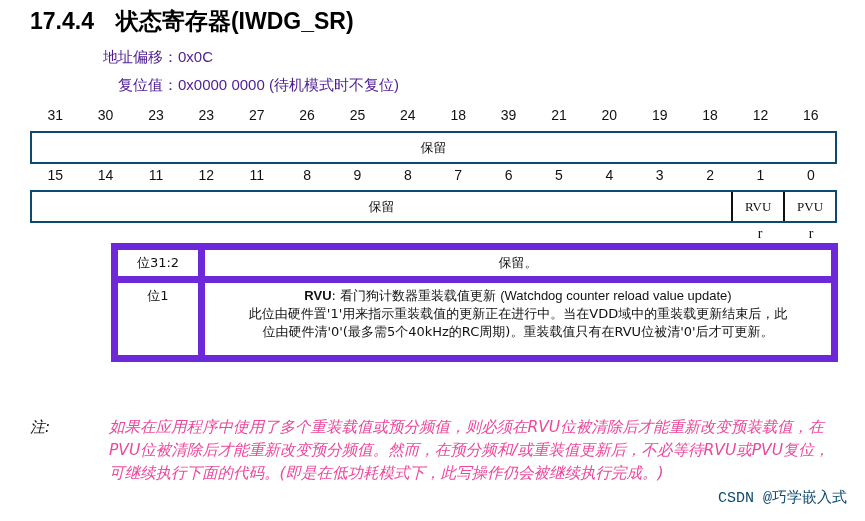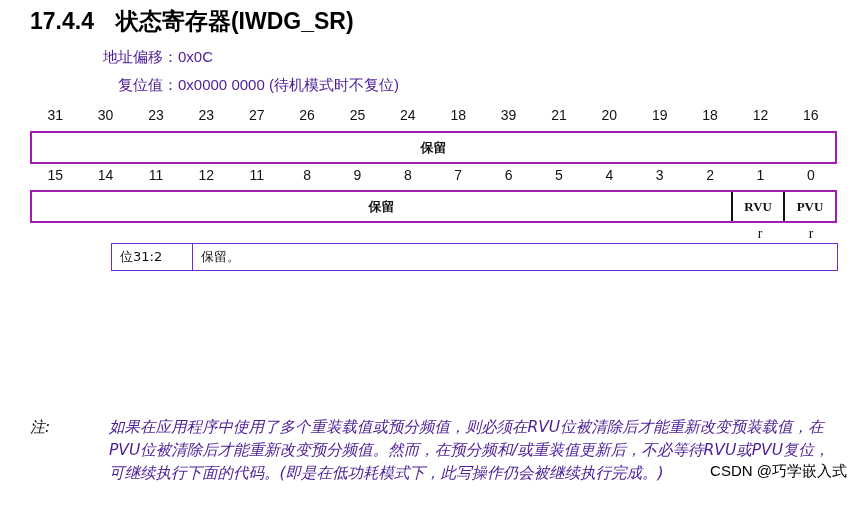--- a/index.html
+++ b/index.html
@@ -4,32 +4,32 @@
 <style>
   html, body { margin: 0; padding: 0; background: #ffffff; }
   body { width: 865px; height: 521px; position: relative; overflow: hidden; color: #111; font-family: "DejaVu Sans", sans-serif; }
   .abs { position: absolute; }
   .title { left: 30px; top: 6px; font-family: Liberation Sans, sans-serif; font-weight: bold; font-size: 23px; color: #000000; white-space: nowrap; }
   .title .num { margin-right: 22px; }
   .meta { left: 103px; font-size: 15px; white-space: nowrap; color: #4c1d95; }
   .meta .v { font-family: "Liberation Sans", sans-serif; }
   .bitnums { left: 30px; width: 806px; height: 18px; display: flex; font-family: Liberation Sans, sans-serif; font-size: 14px; color: #111; }
   .bitnums span { flex: 1; text-align: center; }
-  .regbox { left: 30px; width: 803px; height: 29px; border: 2px solid #a21caf; display: flex; font-weight: bold; }
+  .regbox { left: 30px; width: 803px; height: 29px; border: 2px solid #0c4a6e; display: flex; }
   .regbox .field { display: flex; align-items: center; justify-content: center; font-family: "DejaVu Serif", serif; font-size: 13px; }
   .regbox .field + .field { border-left: 2px solid #111; }
   .access { font-family: "Liberation Serif", serif; font-size: 14px; width: 50px; text-align: center; }
   table.desc { position: absolute; left: 111px; top: 243px; width: 727px; border-collapse: collapse; font-size: 13px; }
-  table.desc td { border: 1px solid #6d28d9; vertical-align: top; padding: 4px 8px 4px 8px; line-height: 18px; }
+  table.desc td { border: 7px solid #6d28d9; vertical-align: top; padding: 4px 8px 4px 8px; line-height: 18px; text-align: center; }
   table.desc td.bitcol { width: 64px; font-family: "DejaVu Sans", sans-serif; }
   table.desc .en { font-family: "Liberation Sans", sans-serif; }
   table.desc b { font-family: "Liberation Sans", sans-serif; }
   .note-label { left: 30px; top: 418px; font-style: italic; font-size: 15px; }
-  .note-body { left: 109px; top: 416px; width: 725px; font-style: italic; font-size: 15.5px; line-height: 23px; color: #4c1d95; }
-  .watermark { right: 18px; top: 462px; font-size: 15px; color: #000000; font-family: Liberation Sans, sans-serif; white-space: nowrap; }
+  .note-body { left: 109px; top: 416px; width: 725px; font-style: italic; font-size: 15.5px; line-height: 23px; color: #ec4899; }
+  .watermark { right: 18px; top: 488px; font-size: 15px; color: #0c4a6e; font-family: Liberation Mono, monospace; white-space: nowrap; }
 </style>
 </head>
 <body>
 
 <div class="abs title">
   <span class="num">17.4.4</span><span>状态寄存器(IWDG_SR)</span>
 </div>
 
 <div class="abs meta" style="top:48px;">
   <span>地址偏移：</span><span class="v">0x0C</span>
@@ -88,19 +88,27 @@
 
 <div class="abs access" style="left:735px; top:226px;">r</div>
 <div class="abs access" style="left:786px; top:226px;">r</div>
 
 <table class="desc">
   <tbody>
       <tr>
     <td class="bitcol">位31:2</td>
     <td><span>保留。</span></td>
   </tr>
+  <tr>
+    <td class="bitcol" style="height:64px;">位1</td>
+    <td>
+      <div><b>RVU</b><span>: 看门狗计数器重装载值更新 </span><span class="en">(Watchdog counter reload value update)</span></div>
+      <div>此位由硬件置'1'用来指示重装载值的更新正在进行中。当在VDD域中的重装载更新结束后，此</div>
+      <div>位由硬件清'0'(最多需5个40kHz的RC周期)。重装载值只有在RVU位被清'0'后才可更新。</div>
+    </td>
+  </tr>
 </tbody>
   </table>
 
 <div class="abs note-label">注:</div>
 <div class="abs note-body">如果在应用程序中使用了多个重装载值或预分频值，则必须在RVU位被清除后才能重新改变预装载值，在PVU位被清除后才能重新改变预分频值。然而，在预分频和/或重装值更新后，不必等待RVU或PVU复位，可继续执行下面的代码。(即是在低功耗模式下，此写操作仍会被继续执行完成。)</div>
 
 <div class="abs watermark">CSDN @巧学嵌入式</div>
 
 </body></html>

